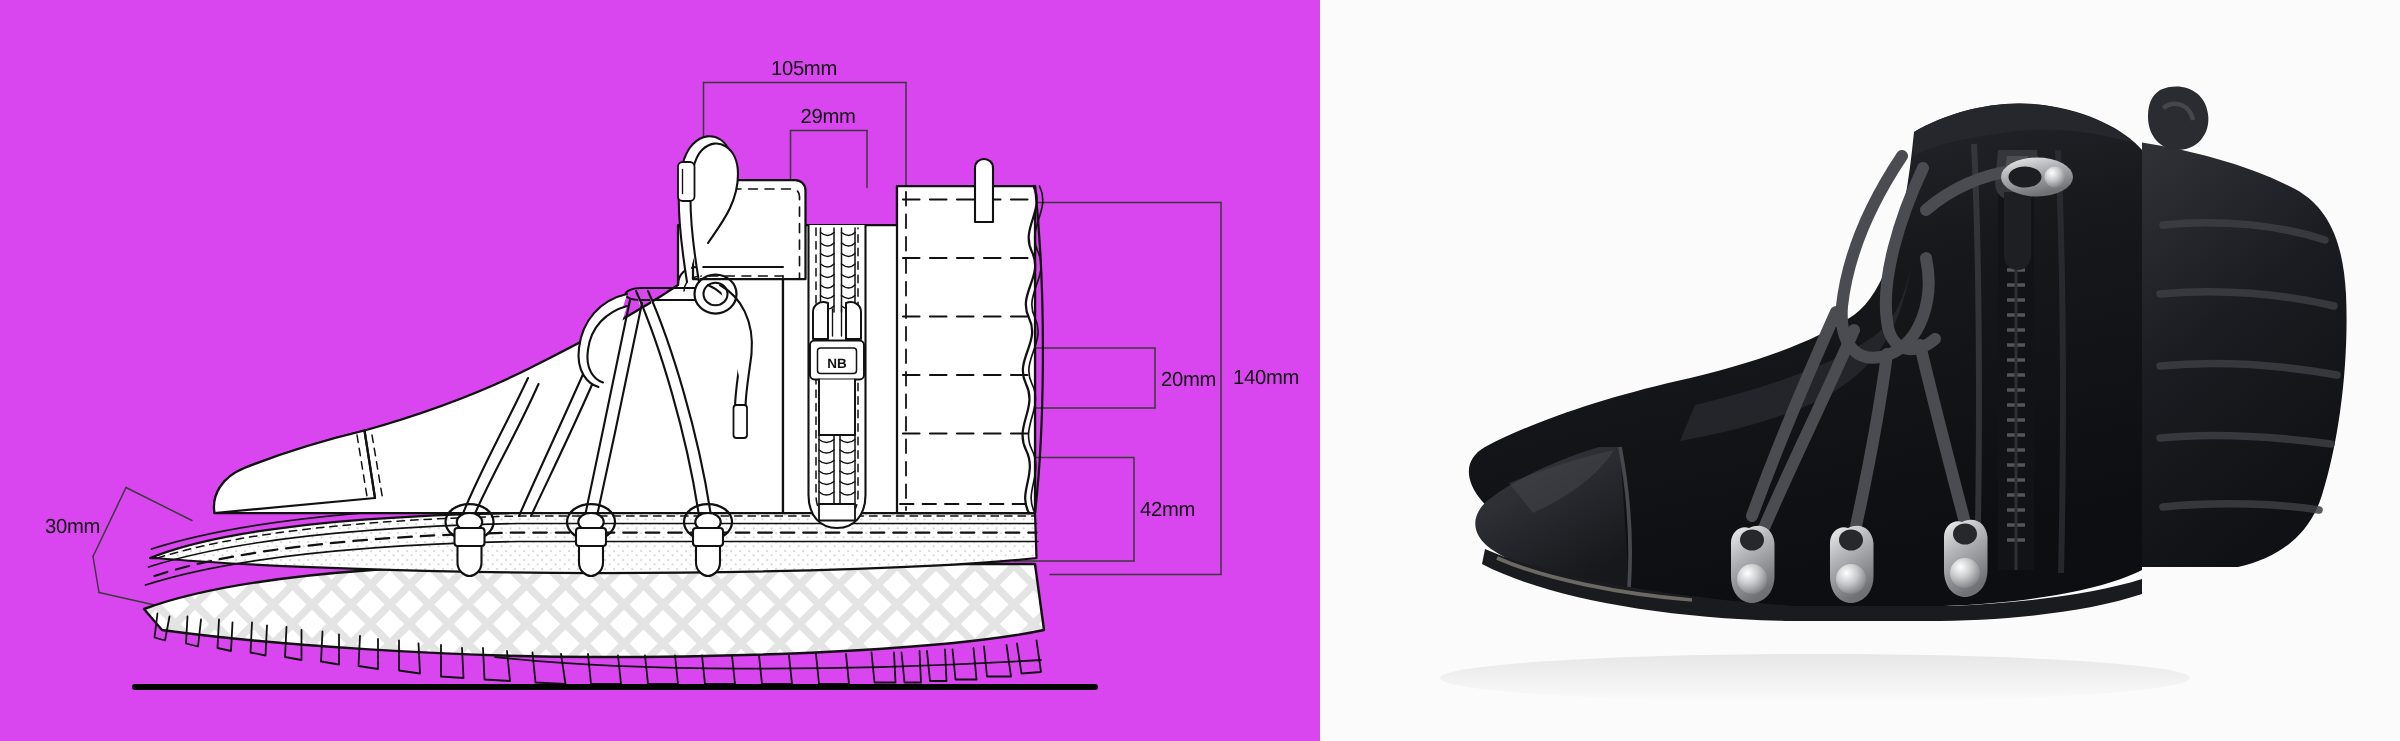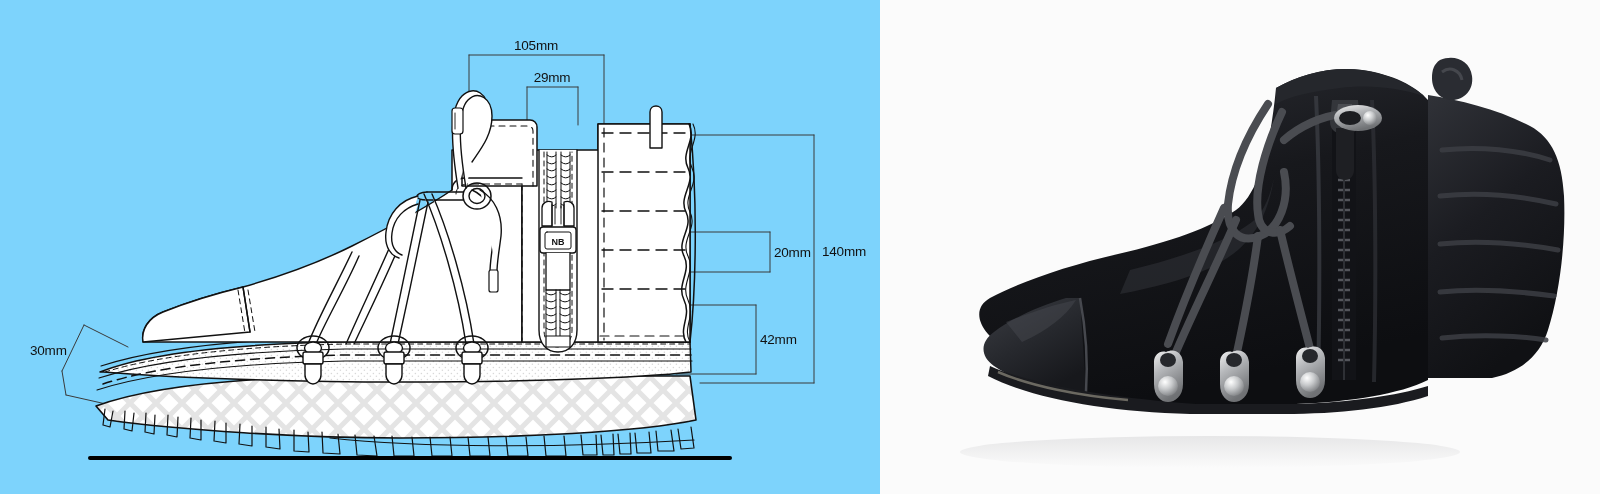--- a/index.html
+++ b/index.html
@@ -7,21 +7,21 @@
   body{
     width:1600px;height:494px;
     background:#ffffff;
     font-family:"Liberation Sans", sans-serif;
     overflow:hidden;
     position:relative;
   }
   #stage{position:absolute;inset:0;width:1600px;height:494px;}
 
   .panel{position:absolute;top:0;height:494px;}
-  #tech-panel{left:0;width:880px;background:#7dd3fc;}
+  #tech-panel{left:0;width:880px;background:#d946ef;}
   #photo-panel{left:880px;width:720px;background:#fbfbfb;}
 
   svg{display:block;}
   .dimtext{
     font-family:"Liberation Sans", sans-serif;
     font-size:13.5px;
     fill:#111;
     letter-spacing:-0.2px;
   }
   .logotext{

